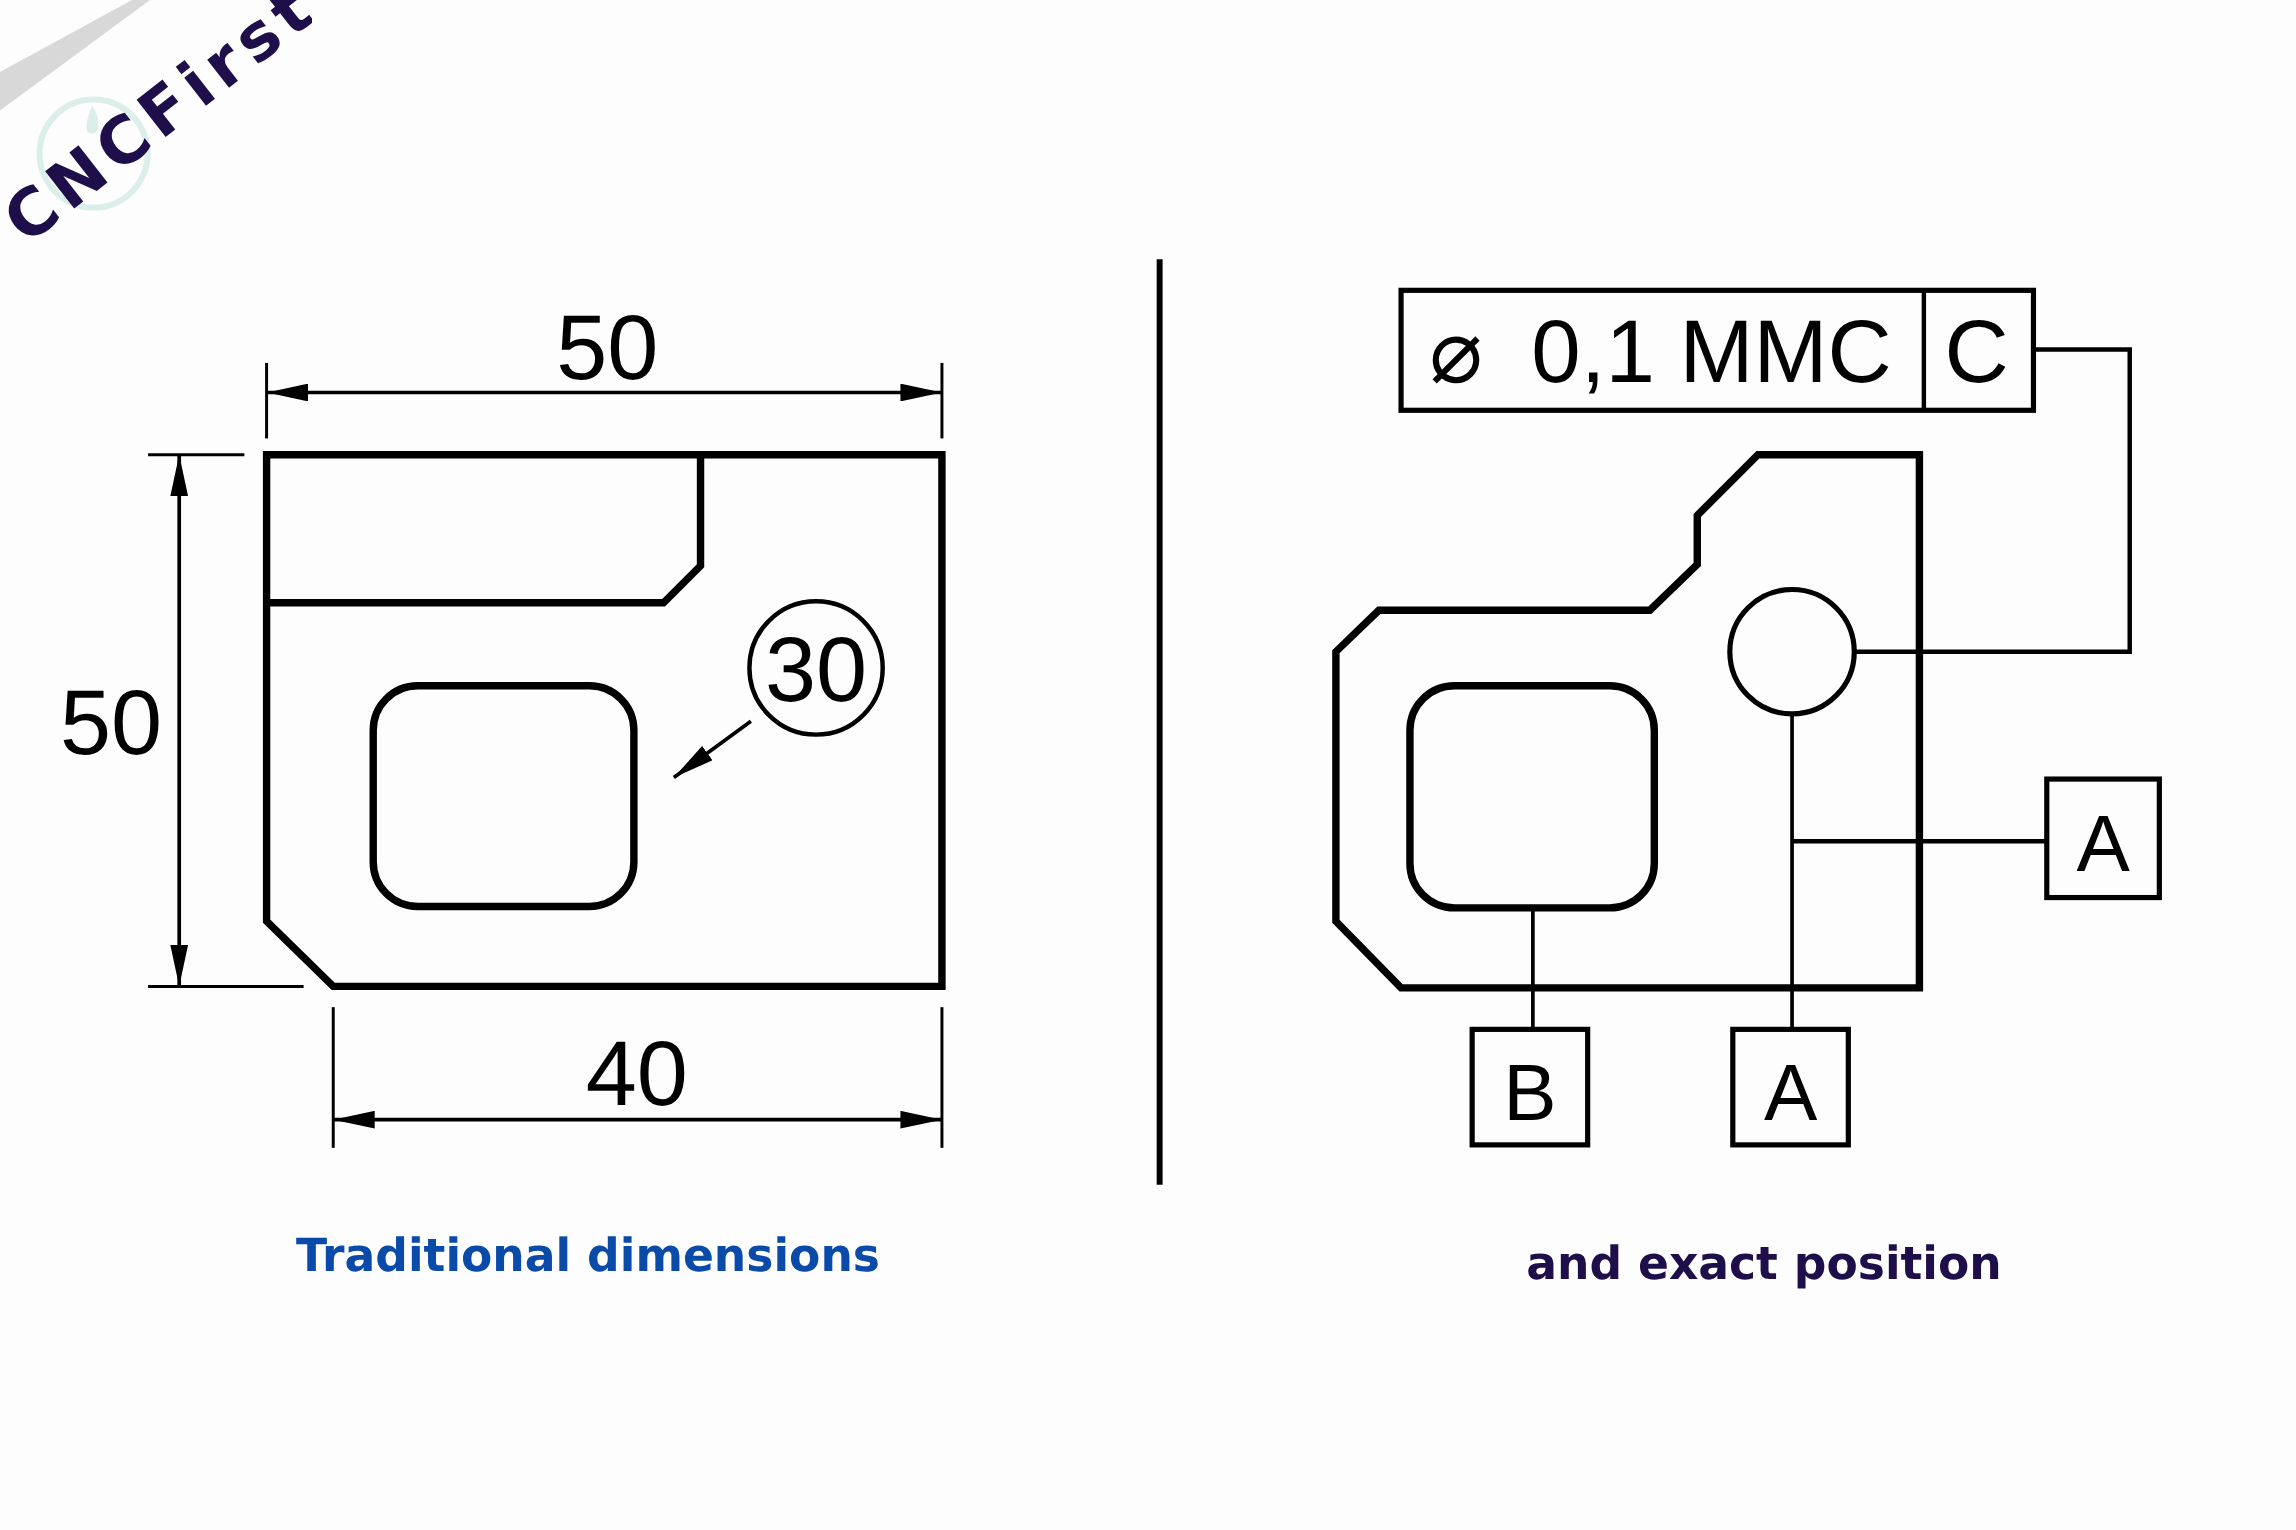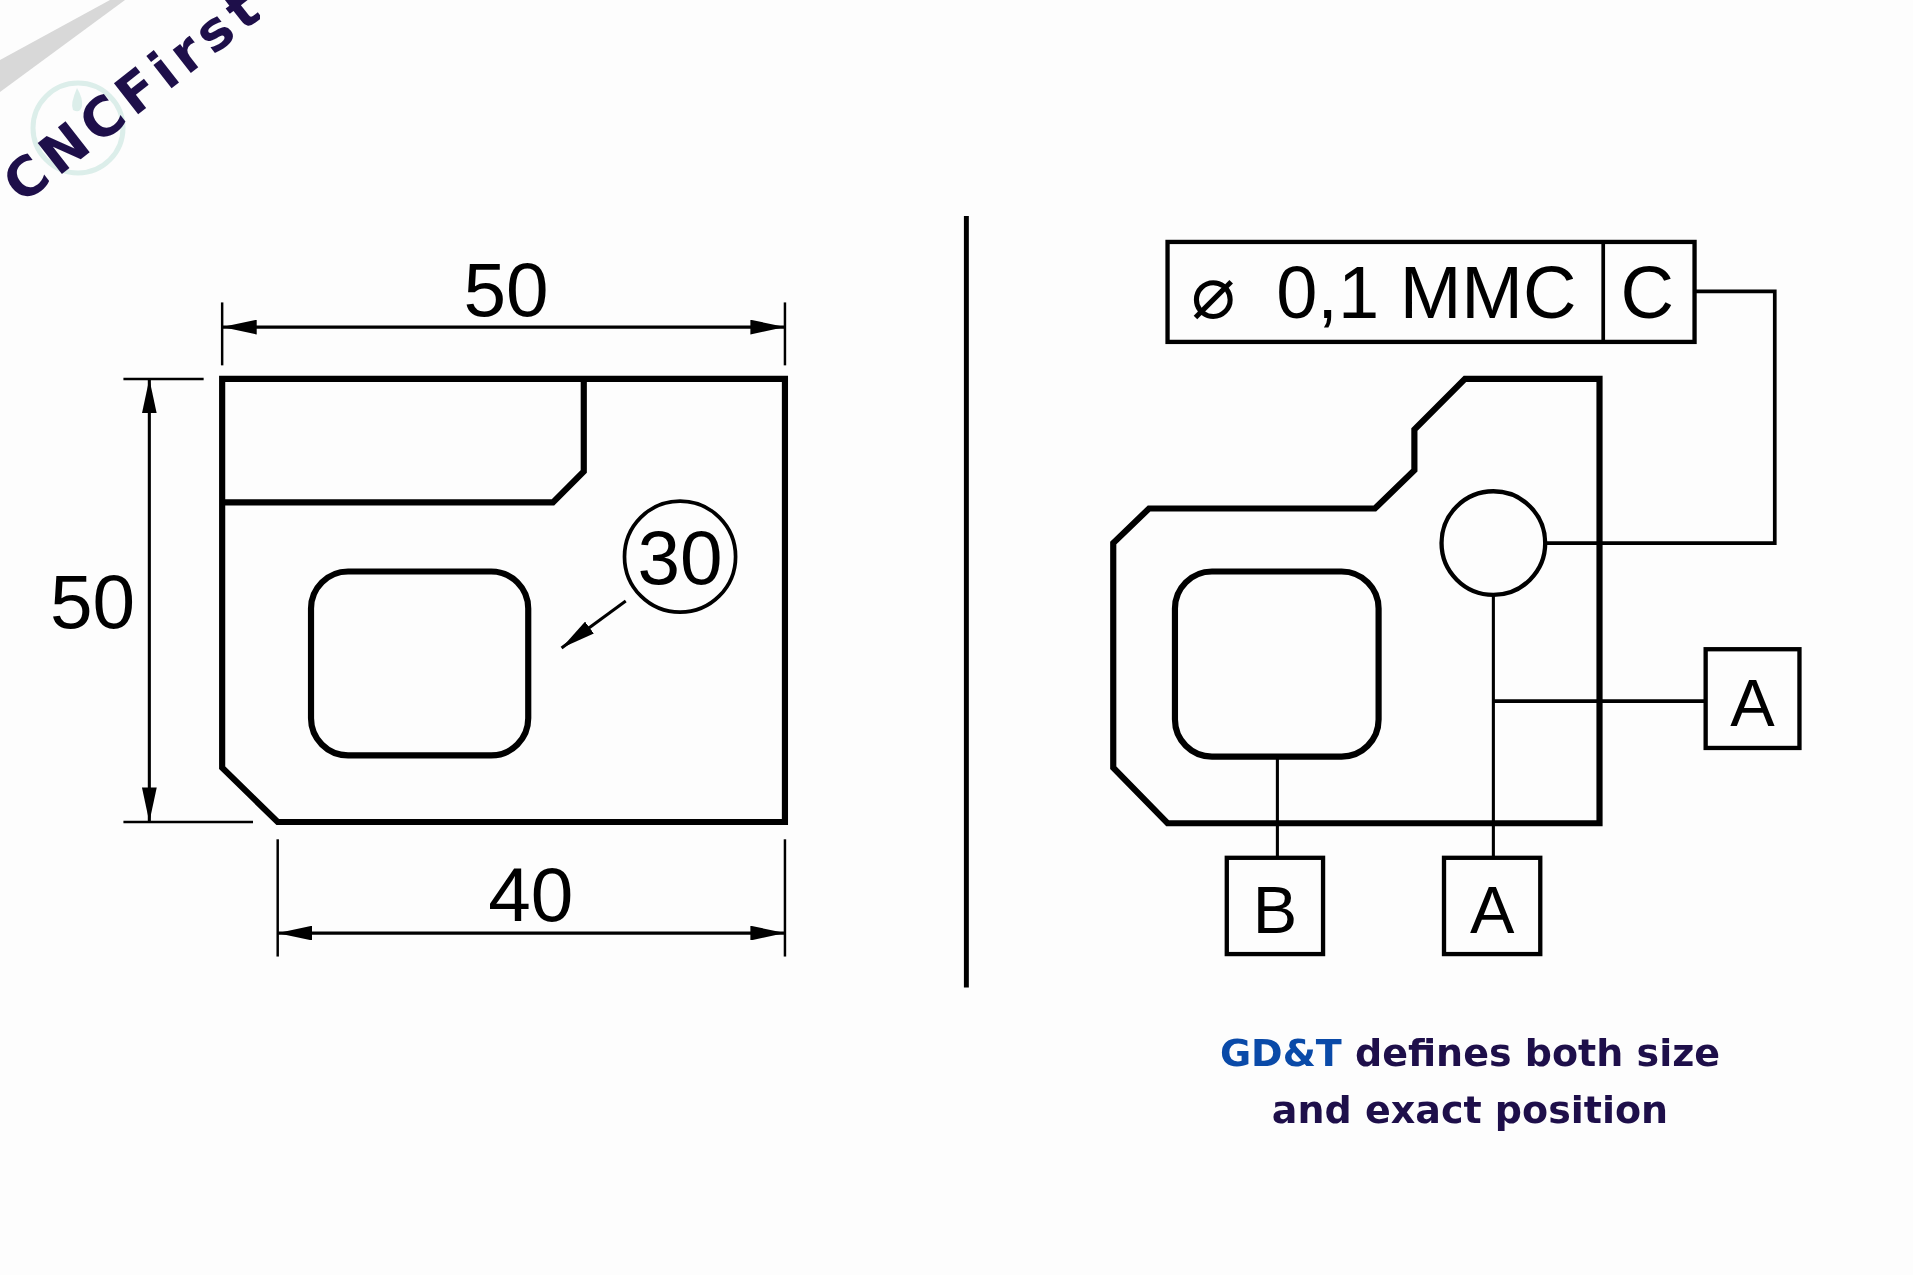--- a/index.html
+++ b/index.html
@@ -81,19 +81,19 @@
     <text class="datumtext" x="1420" y="588">A</text>
     <rect class="line" stroke-width="3.5" x="994" y="695" width="78" height="78"></rect>
     <text class="datumtext" x="1033" y="756">B</text>
     <rect class="line" stroke-width="3.5" x="1170" y="695" width="78" height="78"></rect>
     <text class="datumtext" x="1209" y="756">A</text>
   </g>
 </svg>
 
 <div class="caption" style="left:230px; top:1018px; width:520px;">
   <div class="blob" style="left:70px; top:30px; width:400px; height:90px;"></div>
+  <div class="hl-blue">Traditional dimensions</div>
 </div>
 
 <div class="caption" style="left:1190px; top:1025px; width:560px;">
   <div class="blob" style="left:70px; top:5px; width:410px; height:105px;"></div>
-  <div><span class="hl-blue">GD&amp;T</span><span style="white-space:pre;"> defines both size</span></div>
   <div>and exact position</div>
 </div>
 
 </body></html>

